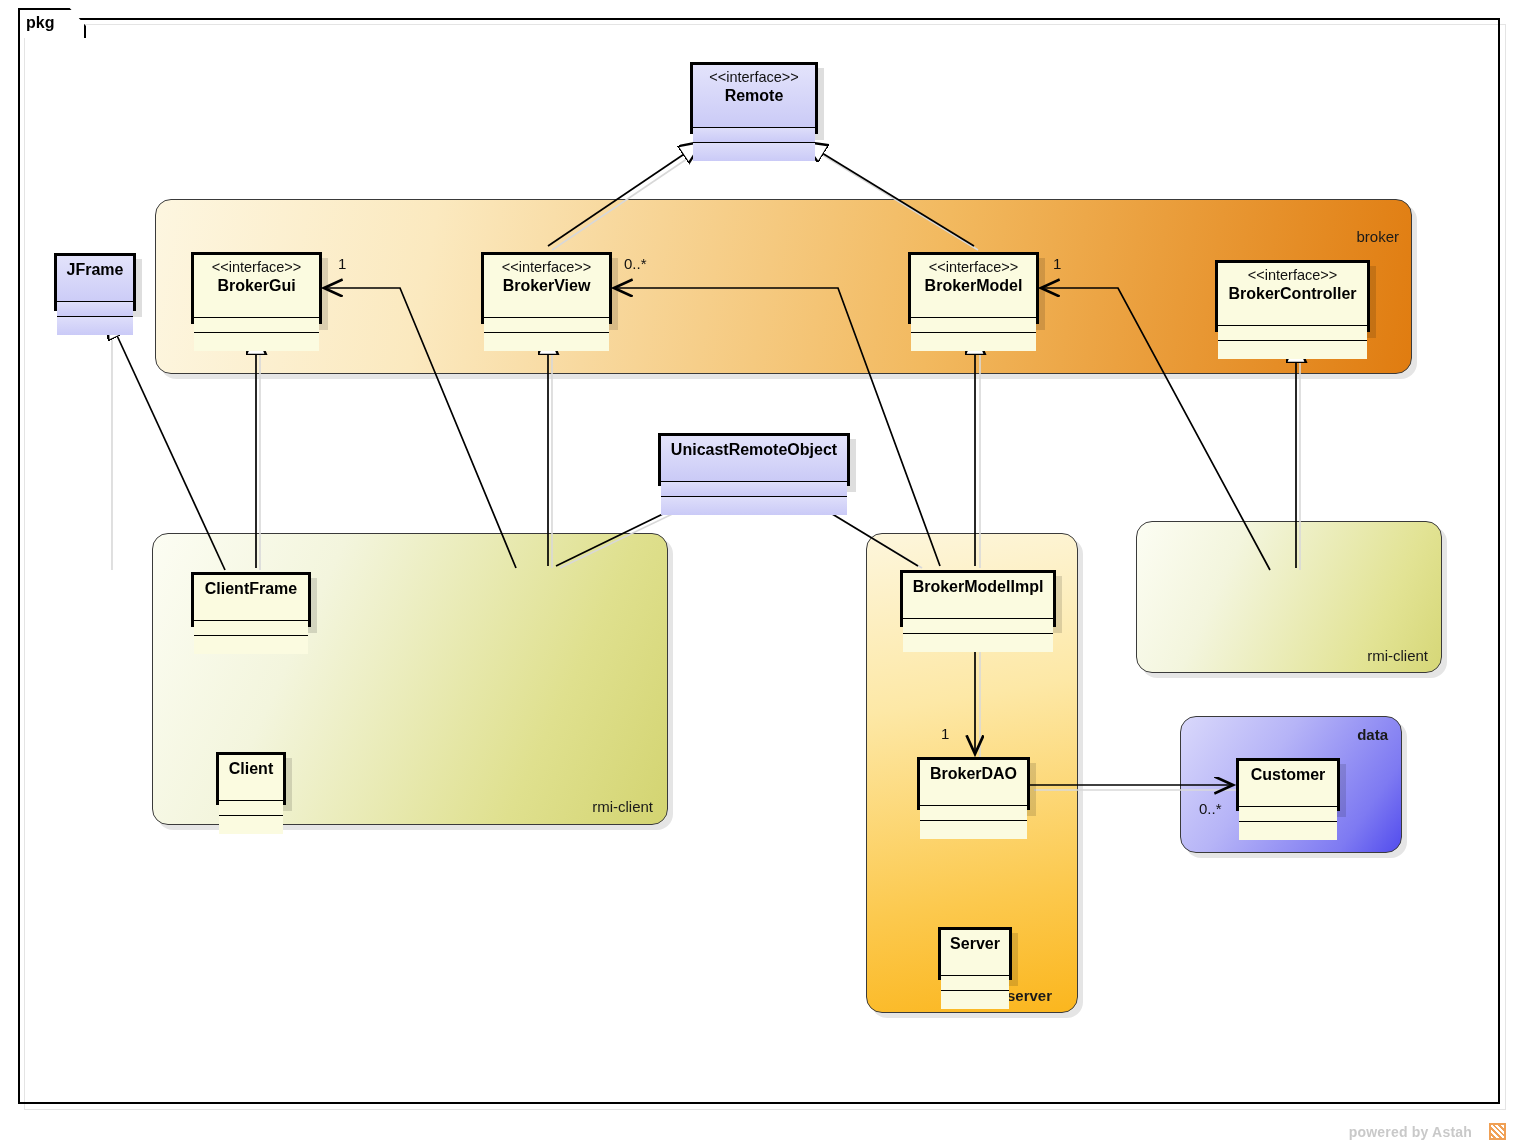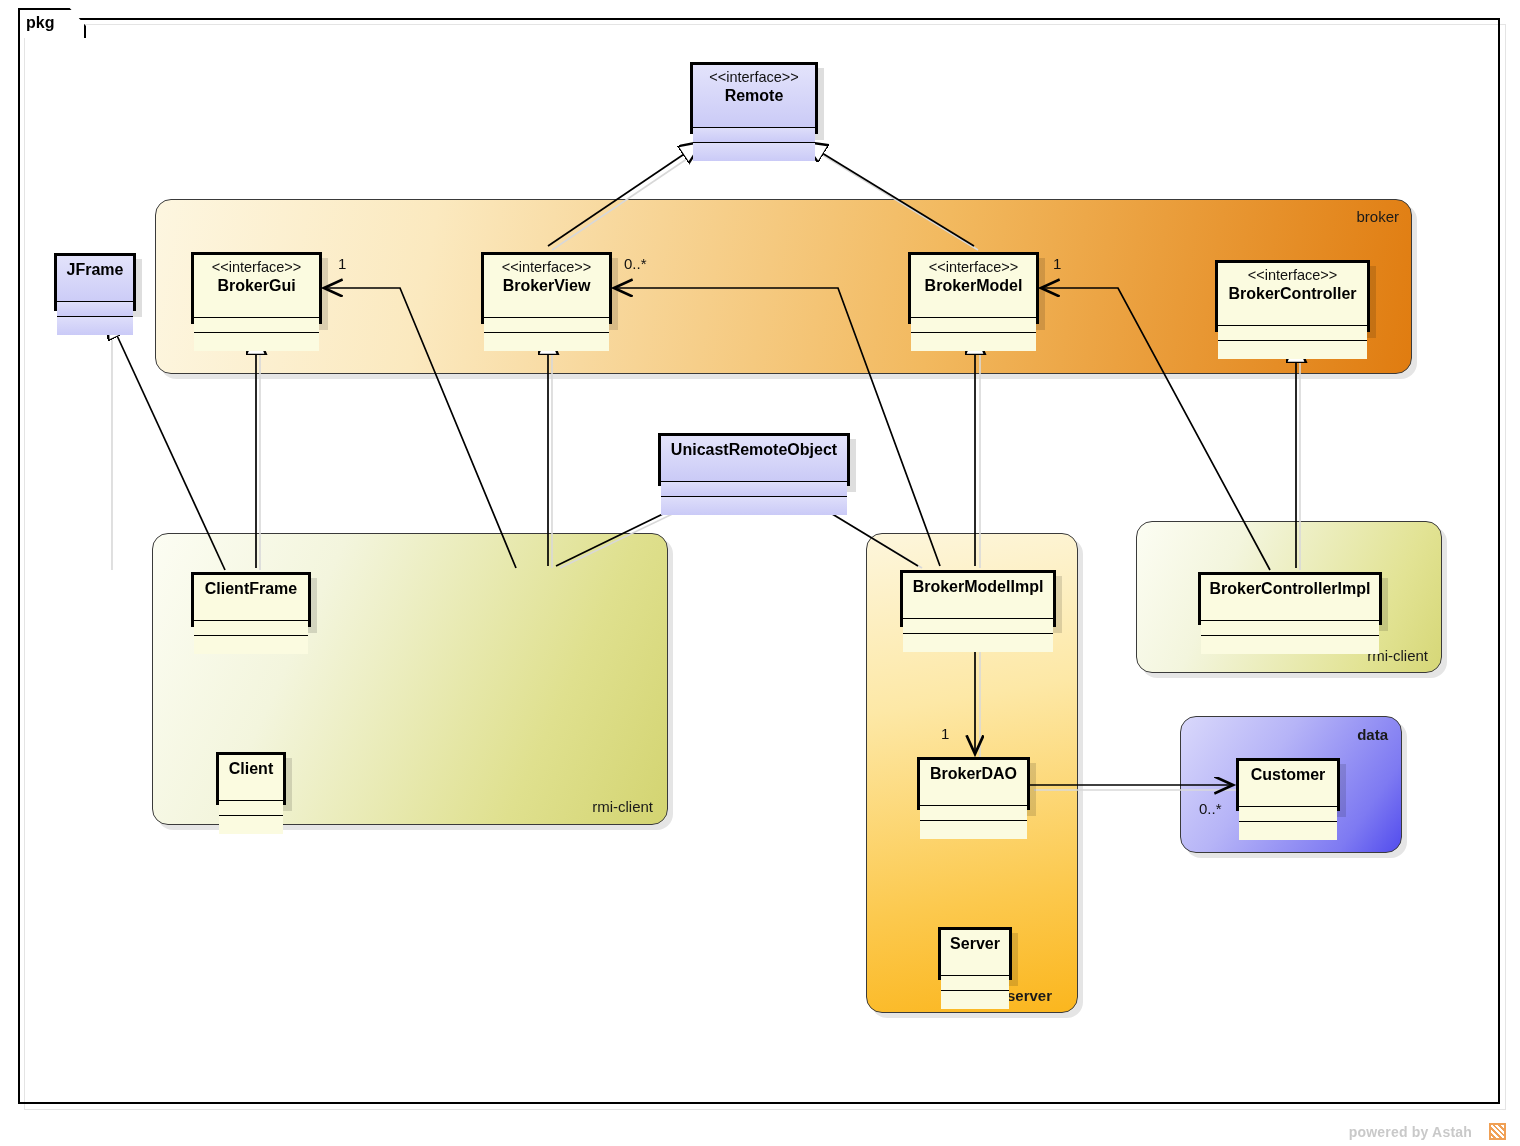--- a/index.html
+++ b/index.html
@@ -137,21 +137,21 @@
 
       <path d="M1270,570 L1118,288 L1041,288" marker-end="url(#openArrow)"></path>
 
       <path d="M975,629 L975,754" marker-end="url(#openArrow)"></path>
 
       <path d="M1030,785 L1233,785" marker-end="url(#openArrow)"></path>
     </g>
   </svg>
 
   <div class="subpkg" id="pkg-broker">
-    <span class="subpkg-label" style="right:12px;top:8px;text-align:center;">broker</span>
+    <span class="subpkg-label" style="right:12px;top:28px;text-align:center;">broker</span>
   </div>
   <div class="subpkg" id="pkg-rmiclient-left">
     <span class="subpkg-label" style="right:14px;bottom:9px;">rmi-client</span>
   </div>
   <div class="subpkg" id="pkg-rmiclient-right">
     <span class="subpkg-label" style="right:13px;bottom:8px;">rmi-client</span>
   </div>
   <div class="subpkg" id="pkg-rmiserver">
     <span class="subpkg-label" style="right:25px;bottom:8px;font-weight:bold;">rmi-server</span>
   </div>
@@ -230,27 +230,20 @@
 
 
   <div class="cls yellow" id="cls-brokermodelimpl">
     <div class="name-cmp">
       <span class="cname">BrokerModelImpl</span>
     </div>
     <div class="attr-cmp"></div>
     <div class="oper-cmp"></div>
   </div>
 
-  <div class="cls yellow" id="cls-brokercontrollerimpl">
-    <div class="name-cmp">
-      <span class="cname">BrokerControllerImpl</span>
-    </div>
-    <div class="attr-cmp"></div>
-    <div class="oper-cmp"></div>
-  </div>
 
   <div class="cls yellow" id="cls-client">
     <div class="name-cmp">
       <span class="cname">Client</span>
     </div>
     <div class="attr-cmp"></div>
     <div class="oper-cmp"></div>
   </div>
 
   <div class="cls yellow" id="cls-brokerdao">

